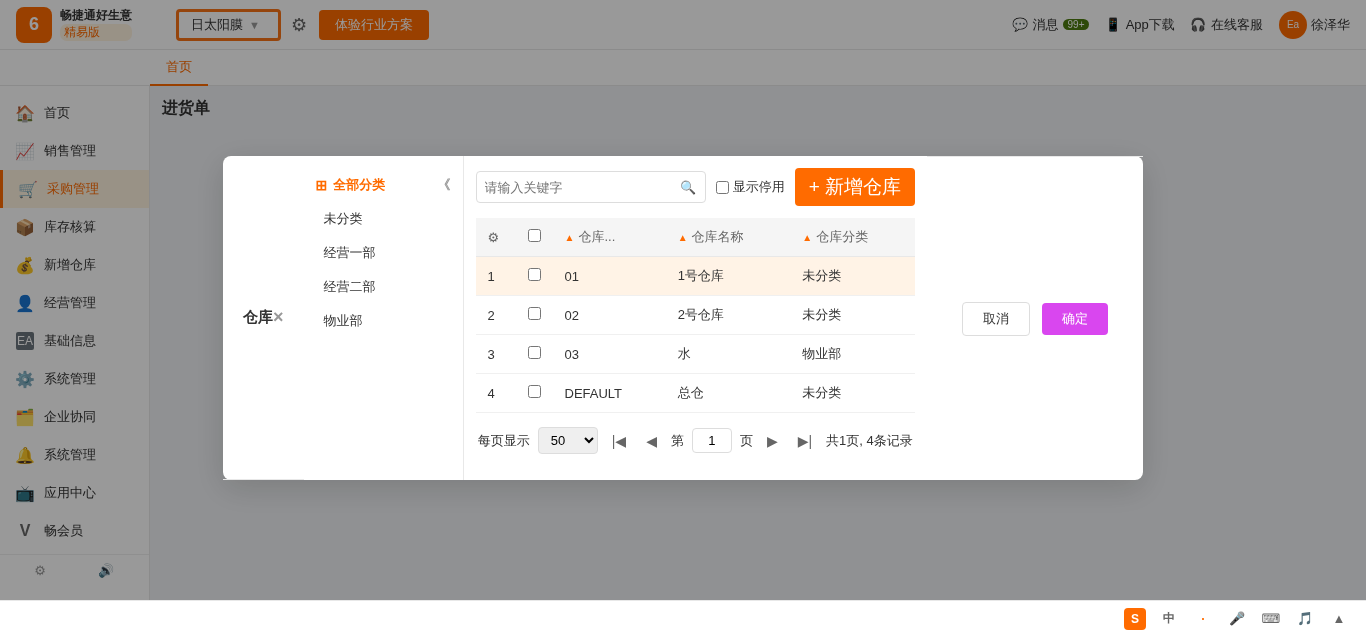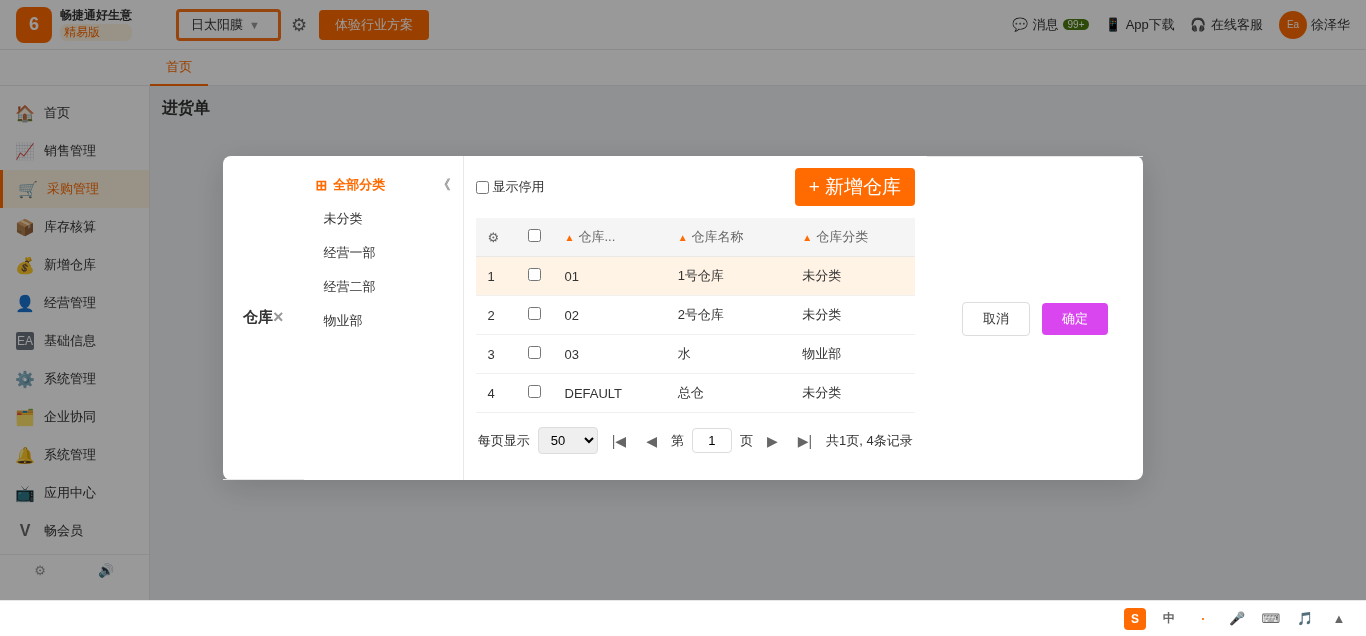--- a/index.html
+++ b/index.html
@@ -326,20 +326,24 @@
         </div>
         <div class="category-item">未分类</div>
         <div class="category-item">经营一部</div>
         <div class="category-item">经营二部</div>
         <div class="category-item">物业部</div>
       </div>
 
       <div class="table-panel">
 
         <div class="toolbar">
+          <div class="search-box">
+            <input type="text" placeholder="请输入关键字" style="">
+            <span class="search-icon">🔍</span>
+          </div>
           <label class="checkbox-label">
             <input type="checkbox" style="">
             <span>显示停用</span>
           </label>
           <button class="add-btn">+ 新增仓库</button>
         </div>
 
         <div style="overflow:auto;flex:1;">
           <table class="data-table">
             <thead>

